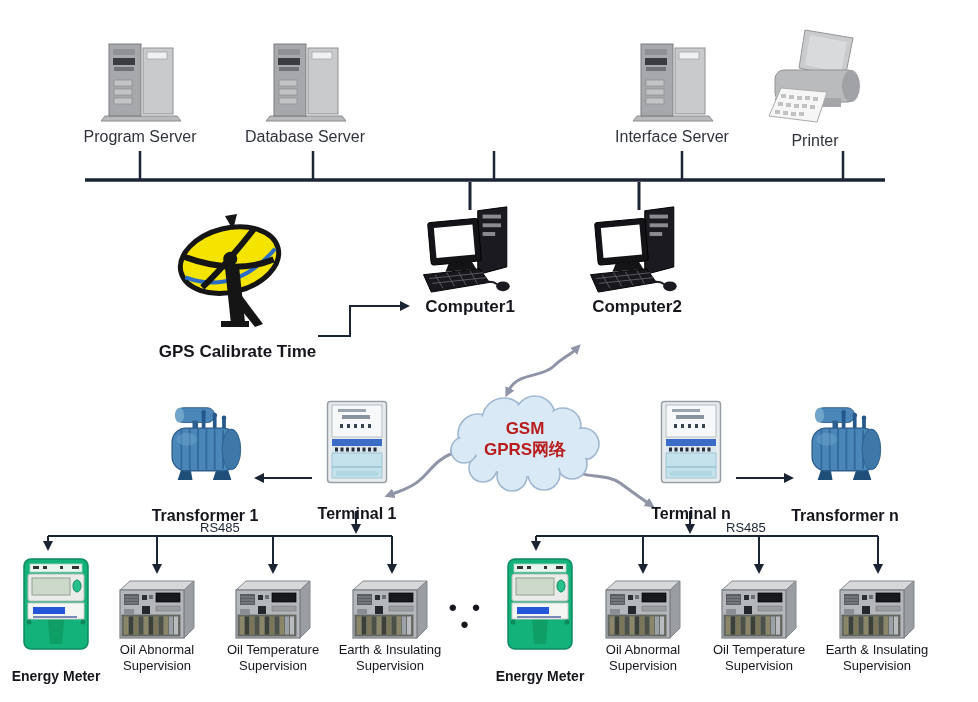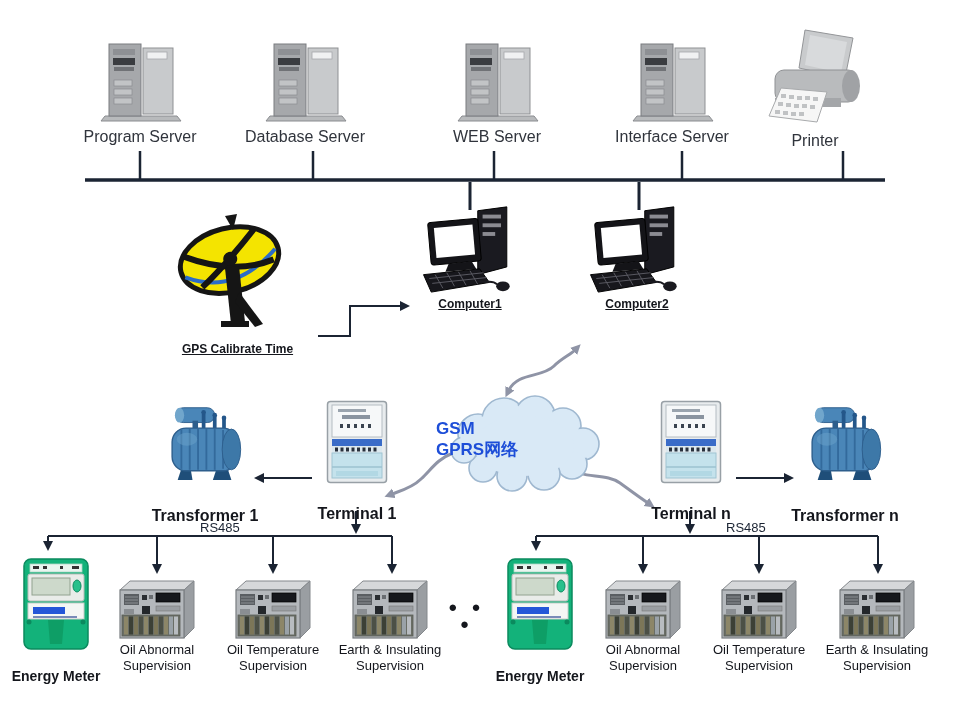--- a/index.html
+++ b/index.html
@@ -3,27 +3,27 @@
 <meta charset="utf-8">
 <style>
   html,body{margin:0;padding:0;background:#fff;}
   .stage{position:relative;width:978px;height:702px;background:#ffffff;overflow:hidden;
          font-family:"Liberation Sans", sans-serif;}
   .layer{position:absolute;left:0;top:0;width:978px;height:702px;}
   .node{position:absolute;display:flex;flex-direction:column;align-items:center;}
   .ic{display:block;}
   .lbl{text-align:center;white-space:nowrap;}
   .serverlbl{margin-top:4px;font-size:16px;font-weight:400;color:#30343c;}
-  .boldlbl{font-size:12px;font-weight:700;color:#14161c;text-decoration:underline;}
+  .boldlbl{font-size:17px;font-weight:700;color:#14161c;}
   .fieldlbl{margin-top:21px;font-size:16px;font-weight:700;color:#14161c;}
   .devlbl{margin-top:2px;font-size:13px;font-weight:400;color:#14161c;line-height:16px;white-space:normal;}
   .meterlbl{margin-top:16px;font-size:14px;font-weight:700;color:#14161c;}
   .rs485{position:absolute;font-size:13px;font-weight:400;color:#1b2433;}
-  .cloudtext{position:absolute;left:436px;top:418px;width:178px;text-align:left;
-             font-size:17px;font-weight:700;color:#1d4ed8;line-height:21px;}
+  .cloudtext{position:absolute;left:436px;top:418px;width:178px;text-align:center;
+             font-size:17px;font-weight:700;color:#b91c1c;line-height:21px;}
   .dots{position:absolute;left:437px;top:598px;width:60px;text-align:center;
         font-size:15px;letter-spacing:5px;color:#15171d;font-weight:700;}
   .gpslbl{position:absolute;left:140px;top:342px;width:195px;text-align:center;}
   .cmplbl{margin-top:2px;}
 </style>
 </head>
 <body>
 
 <svg width="0" height="0" style="position:absolute" aria-hidden="true">
 <defs>
@@ -272,26 +272,20 @@
         <use href="#sym-server"></use>
       </svg>
     <div class="lbl serverlbl">Program Server</div>
   </div>
   <div class="node" style="left:230px;top:36px;width:150px">
     <svg class="ic" width="90" height="88">
         <use href="#sym-server"></use>
       </svg>
     <div class="lbl serverlbl">Database Server</div>
   </div>
-  <div class="node" style="left:422px;top:36px;width:150px">
-    <svg class="ic" width="90" height="88">
-        <use href="#sym-server"></use>
-      </svg>
-    <div class="lbl serverlbl">WEB Server</div>
-  </div>
   <div class="node" style="left:597px;top:36px;width:150px">
     <svg class="ic" width="90" height="88">
         <use href="#sym-server"></use>
       </svg>
     <div class="lbl serverlbl">Interface Server</div>
   </div>
   <div class="node" style="left:740px;top:28px;width:150px">
     <svg class="ic" width="104" height="100">
         <use href="#sym-printer"></use>
       </svg>

